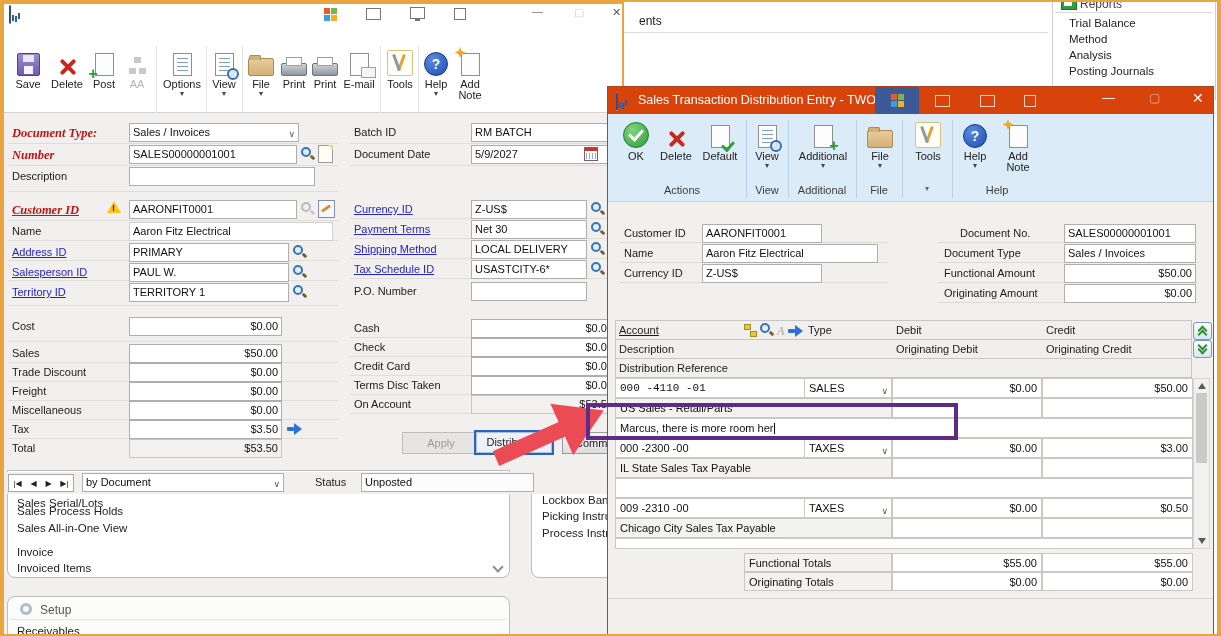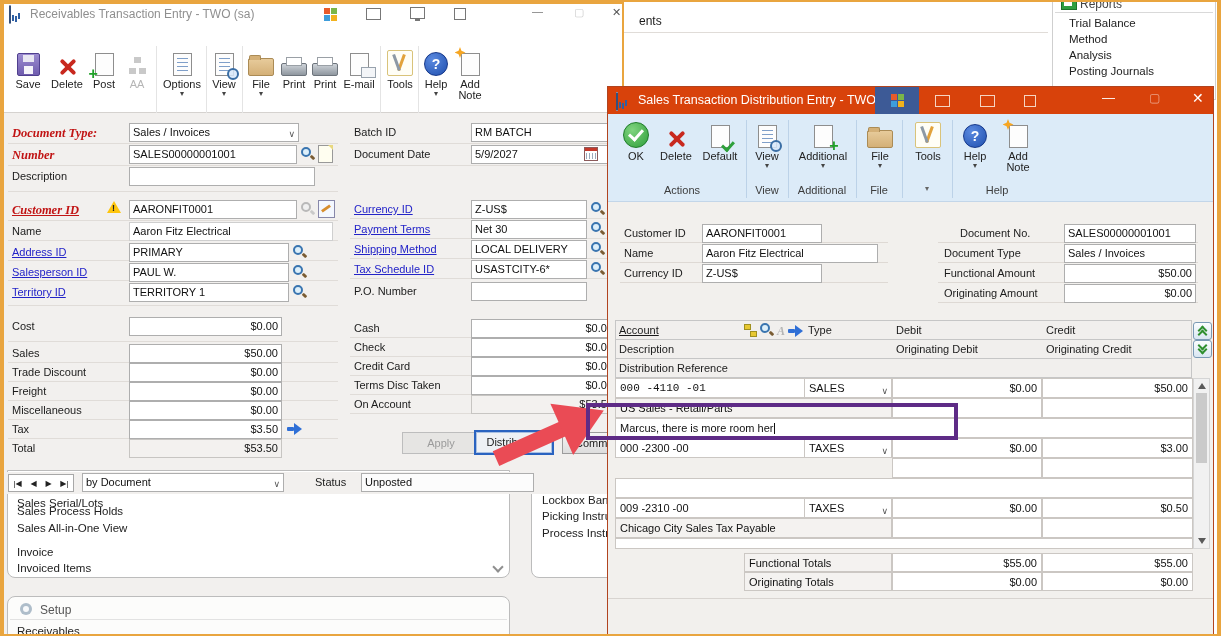--- a/index.html
+++ b/index.html
@@ -139,21 +139,20 @@
       <div class="navitem" style="left:16px;top:26px;">Trial Balance</div>
       <div class="navitem" style="left:16px;top:42px;">Method</div>
       <div class="navitem" style="left:16px;top:58px;">Analysis</div>
       <div class="navitem" style="left:16px;top:74px;">Posting Journals</div>
     </div>
   </div>
 
   <div id="bgwin">
     <div id="bgtitle">
       <span class="gpic abs" style="left:5px;top:2px;"></span>
-      <span class="lbl" style="left:26px;top:3px;font-size:12px;color:#8f8f8f;">Receivables Transaction Entry  -  TWO (sa)</span>
       <span class="gridic abs" style="left:318px;top:3px;"></span>
       <span class="ticon" style="left:362px;top:4px;"></span>
       <span class="ticon mon" style="left:406px;top:3px;"></span>
       <span class="ticon" style="left:450px;top:4px;width:10px;"></span>
       <span class="winbtn" style="left:528px;top:1px;">—</span>
       <span class="winbtn" style="left:570px;top:2px;color:#ccc;">▢</span>
       <span class="winbtn" style="left:608px;top:2px;color:#555;">✕</span>
     </div>
 
     <div id="bgtoolbar">
@@ -625,20 +624,22 @@
 
     <div class="cell" style="left:7px;top:351px;width:190px;height:20px;">
       <span>000 -2300 -00</span></div>
     <div class="cell" style="left:196px;top:351px;width:88px;height:20px;">
       <span>TAXES</span>
       <span class="ddv" style="top:3px;">∨</span></div>
     <div class="cell amt" style="left:284px;top:351px;width:150px;height:20px;">
       <span>$0.00</span></div>
     <div class="cell amt" style="left:434px;top:351px;width:151px;height:20px;">
       <span>$3.00</span></div>
+    <div class="cell gray" style="left:7px;top:371px;width:277px;height:20px;">
+      <span>IL State Sales Tax Payable</span></div>
     <div class="cell" style="left:284px;top:371px;width:150px;height:20px;"></div>
     <div class="cell" style="left:434px;top:371px;width:151px;height:20px;"></div>
     <div class="cell" style="left:7px;top:391px;width:578px;height:20px;">
       <span></span></div>
 
     <div class="cell" style="left:7px;top:411px;width:190px;height:20px;">
       <span>009 -2310 -00</span></div>
     <div class="cell" style="left:196px;top:411px;width:88px;height:20px;">
       <span>TAXES</span>
       <span class="ddv" style="top:3px;">∨</span></div>

